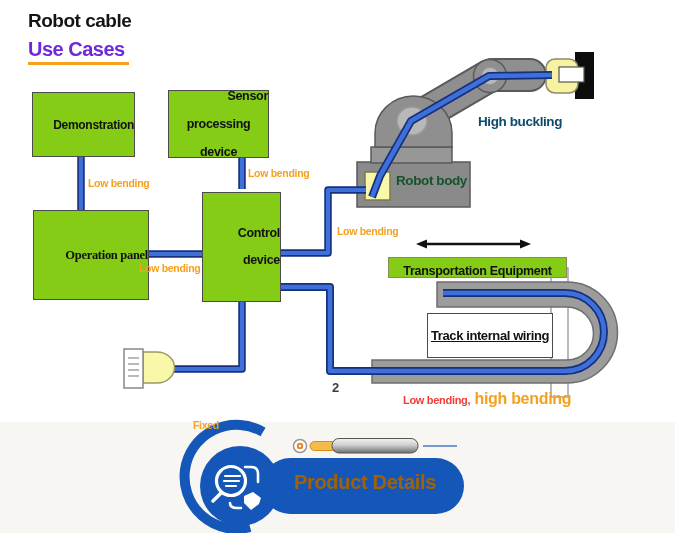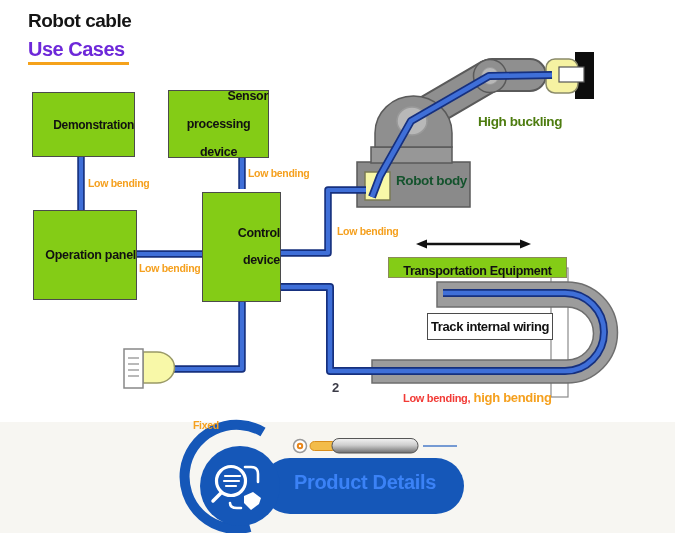--- a/index.html
+++ b/index.html
@@ -10,43 +10,43 @@
   .title{left:28px;top:10px;font-size:19px;font-weight:bold;color:#141414;letter-spacing:-0.5px;z-index:3;}
   .subtitle{left:28px;top:38px;font-size:20px;font-weight:bold;color:#6d28d9;letter-spacing:-0.5px;
             border-bottom:3px solid #f5a21b;padding:0 4px 1px 0;z-index:3;}
   
   .box{position:absolute;background:#84cc16;border:1.6px solid #4b4b4b;display:flex;flex-direction:column;
        justify-content:center;align-items:flex-end;font-weight:bold;color:#111;text-align:center;
        letter-spacing:-0.3px;z-index:2;box-sizing:border-box;}
   .box .ln{display:block;}
   #box-demo{left:32px;top:92px;width:103px;height:65px;font-size:12px;line-height:26px;}
   #box-sensor{left:168px;top:90px;width:101px;height:68px;font-size:12.5px;line-height:28px;}
-  #box-operation{left:33px;top:210px;width:104px;height:90px;font-size:12.5px;}
+  #box-operation{left:33px;top:210px;width:116px;height:90px;font-size:12.5px;font-family:Liberation Serif, serif;}
   #box-control{left:202px;top:192px;width:79px;height:110px;font-size:12.5px;line-height:27px;}
   #lbl-transport{left:388px;top:257px;width:179px;height:21px;font-size:12.5px;line-height:12px;
                  flex-direction:row;border:1.2px solid #8a8a5a;}
-  #lbl-track{position:absolute;left:427px;top:313px;width:126px;height:27px;background:#ffffff;
+  #lbl-track{position:absolute;left:427px;top:313px;width:126px;height:45px;background:#ffffff;
              border:1.6px solid #4b4b4b;display:flex;align-items:center;justify-content:center;
-             font-size:13px;font-weight:bold;color:#111;letter-spacing:-0.4px;z-index:2;box-sizing:border-box;}
+             font-size:13px;font-weight:bold;color:#111;letter-spacing:-0.4px;z-index:2;box-sizing:border-box;text-decoration:underline;}
   
   .clbl{position:absolute;font-size:10.5px;font-weight:bold;color:#f5a01e;letter-spacing:-0.3px;
         white-space:nowrap;z-index:3;}
   .red{color:#f23b36;}
   #lbl-robotbody{position:absolute;left:396px;top:173px;font-size:13.5px;font-weight:bold;color:#14532d;
                  letter-spacing:-0.4px;z-index:3;white-space:nowrap;}
-  #lbl-buckling{position:absolute;left:478px;top:114px;font-size:13.5px;font-weight:bold;color:#4d7c0f;
+  #lbl-buckling{position:absolute;left:478px;top:114px;font-size:13.5px;font-weight:bold;color:#0c4a6e;
                 letter-spacing:-0.4px;z-index:3;white-space:nowrap;}
   #lbl-combo{position:absolute;left:403px;top:390px;font-size:11px;font-weight:bold;letter-spacing:-0.3px;
              z-index:3;white-space:nowrap;}
   #fig-num{position:absolute;left:332px;top:380px;font-size:13px;font-weight:bold;color:#3b3b47;z-index:3;}
   
   #footer-band{position:absolute;left:0;top:422px;width:675px;height:111px;background:#f7f6f2;z-index:0;}
   #gfx{position:absolute;left:0;top:0;z-index:1;}
   #btn-label{position:absolute;left:266px;top:471px;width:198px;text-align:center;font-size:20px;
-             font-weight:bold;color:#3b82f6;letter-spacing:-0.3px;z-index:3;cursor:pointer;}
+             font-weight:bold;color:#a16207;letter-spacing:-0.3px;z-index:3;cursor:pointer;}
 </style>
 </head>
 <body>
 
 <div id="stage">
 
   <div class="abs title">Robot cable</div>
   <div class="abs subtitle">Use Cases</div>
 
   <div class="box" id="box-demo">
@@ -71,21 +71,21 @@
   </div>
 
   <div class="clbl" style="left:88px;top:177px;">Low bending</div>
   <div class="clbl" style="left:248px;top:167px;">Low bending</div>
   <div class="clbl" style="left:139px;top:262px;">Low bending</div>
   <div class="clbl" style="left:337px;top:225px;">Low bending</div>
   <div class="clbl" style="left:193px;top:391px;margin-top:28px;">Fixed</div>
   <div id="lbl-buckling">High buckling</div>
   <div id="lbl-robotbody">Robot body</div>
   <div id="lbl-combo">
-    <span class="red">Low bending,</span><span class="clbl" style="position:static;font-size:13px;margin-top:12px;"> high bending</span>
+    <span class="red">Low bending,</span><span class="clbl" style="position:static;font-size:16px;margin-top:12px;"> high bending</span>
   </div>
   <div id="fig-num">2</div>
 
   <div id="footer-band"></div>
 
   <svg id="gfx" width="675" height="533" viewBox="0 0 675 533">
     <defs>
       <linearGradient id="cablegrad" x1="0" y1="0" x2="0" y2="1">
         <stop offset="0" stop-color="#f2f2f2"></stop>
           <stop offset="0.45" stop-color="#cfcfcf"></stop>

